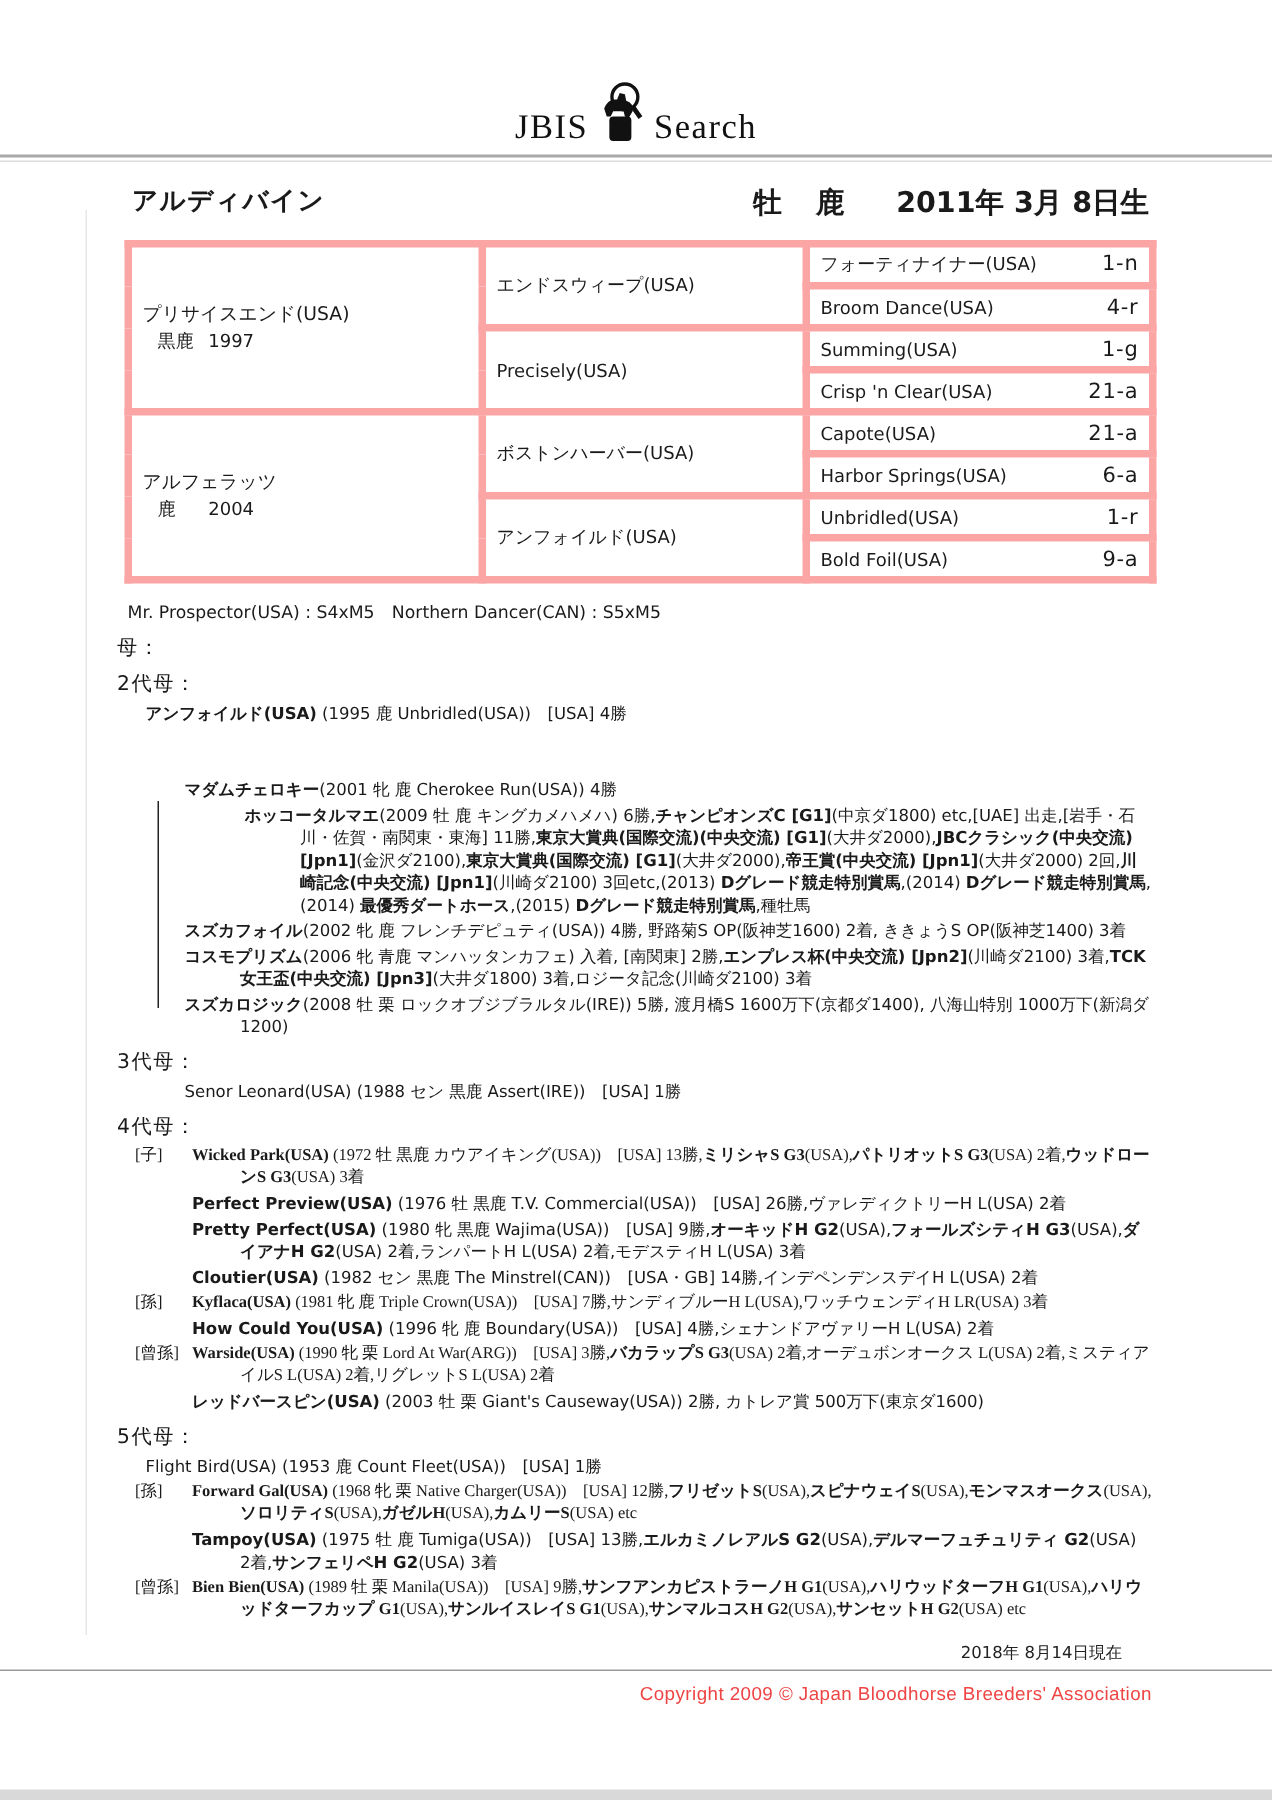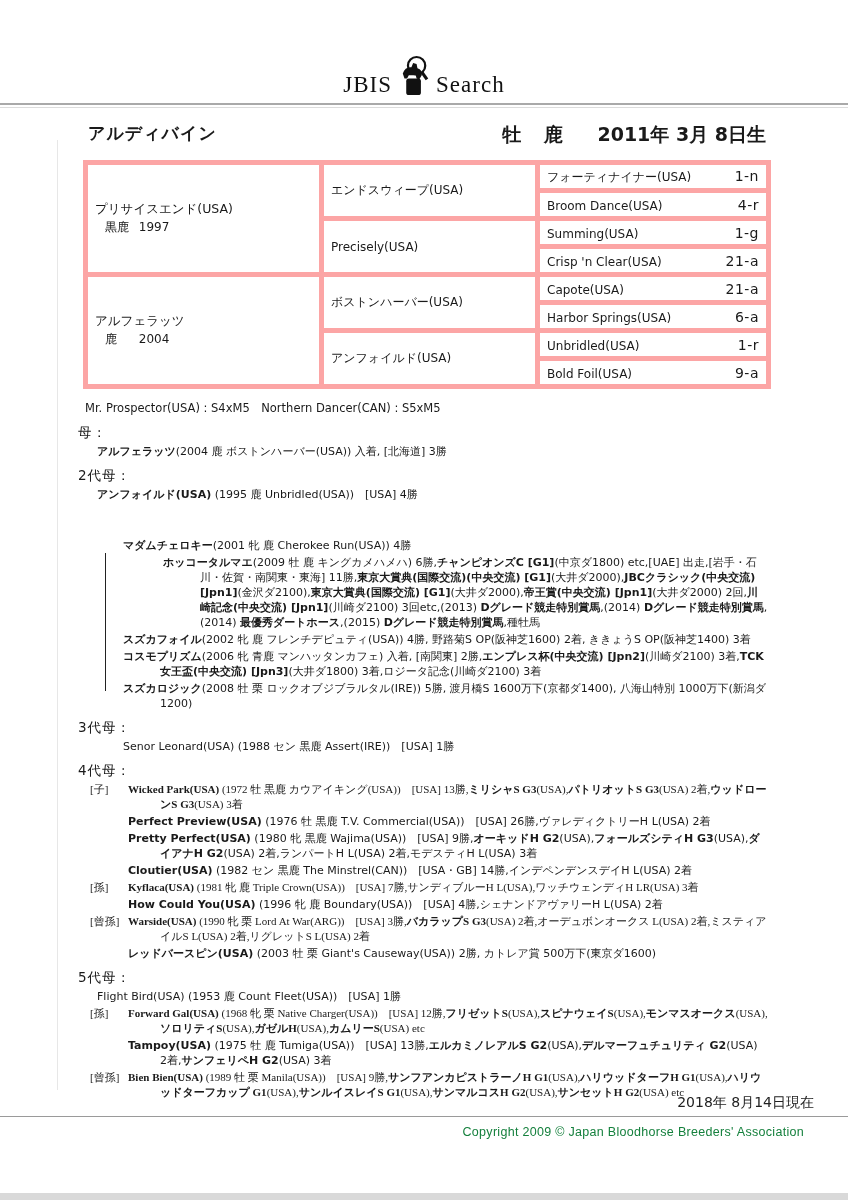--- a/index.html
+++ b/index.html
@@ -46,23 +46,23 @@
   .lv1b{padding-left:76px; text-indent:-36px;}
   .lv2 {padding-left:82px; text-indent:-37px;}
   .lv3 {padding-left:122px;text-indent:-37px;}
   .lvc {padding-left:82px; text-indent:-70px;font-family:Liberation Serif, serif;}
   .lvc2{padding-left:82px; text-indent:-32px;}
   .gen-label{display:inline-block;width:38px;text-indent:0;}
   .group{position:relative;margin-top:36px;}
   .group::before{content:"";position:absolute;left:27px;top:15px;bottom:20px;width:1px;background:#222;}
   
   .footer{position:absolute;left:0;right:0;top:1094px;}
-  .footer-date{text-align:right;padding-right:34px;font-size:14px;color:#222;}
+  .footer-date{text-align:right;padding-right:100px;font-size:11px;color:#222;}
   .footer-rule{border-top:1px solid #9a9a9a;margin-top:4px;}
-  .copyright{text-align:right;padding-right:44px;font-size:12.5px;color:#15803d;margin-top:8px;
+  .copyright{text-align:right;padding-right:80px;font-size:12.5px;color:#ef4444;margin-top:8px;
              font-family:"Liberation Sans","DejaVu Sans",sans-serif;letter-spacing:0.3px;}
   
   .scan-strip{position:absolute;left:0;right:0;bottom:0;height:7px;background:#d9d9d9;}
   .scan-line{position:absolute;left:57px;top:140px;height:950px;width:1px;background:#e7e7e7;}
 </style>
 </head>
 <body>
 
 <div class="page">
 
@@ -179,21 +179,20 @@
           <span class="fam">9-a</span>
               </div>
             </td>
       </tr>
     </tbody>
       </table>
 
     <div class="sections" id="sections">
         <div class="plain">Mr. Prospector(USA) : S4xM5　Northern Dancer(CAN) : S5xM5</div>
         <div class="sec-heading">母：</div>
-        <div class="entry lv1"><span class="seg bold">アルフェラッツ</span><span class="seg">(2004 鹿 ボストンハーバー(USA)) 入着, [北海道] 3勝</span></div>
         <div class="sec-heading">2代母：</div>
         <div class="entry lv1"><span class="seg bold">アンフォイルド(USA)</span><span class="seg"> (1995 鹿 Unbridled(USA))　[USA] 4勝</span></div>
         <div class="group">
           <div class="entry lv2"><span class="seg bold">マダムチェロキー</span><span class="seg">(2001 牝 鹿 Cherokee Run(USA)) 4勝</span></div>
           <div class="entry lv3"><span class="seg bold">ホッコータルマエ</span><span class="seg">(2009 牡 鹿 キングカメハメハ) 6勝,</span><span class="seg bold">チャンピオンズC [G1]</span><span class="seg">(中京ダ1800) etc,[UAE] 出走,[岩手・石川・佐賀・南関東・東海] 11勝,</span><span class="seg bold">東京大賞典(国際交流)(中央交流) [G1]</span><span class="seg">(大井ダ2000),</span><span class="seg bold">JBCクラシック(中央交流) [Jpn1]</span><span class="seg">(金沢ダ2100),</span><span class="seg bold">東京大賞典(国際交流) [G1]</span><span class="seg">(大井ダ2000),</span><span class="seg bold">帝王賞(中央交流) [Jpn1]</span><span class="seg">(大井ダ2000) 2回,</span><span class="seg bold">川崎記念(中央交流) [Jpn1]</span><span class="seg">(川崎ダ2100) 3回etc,(2013) </span><span class="seg bold">Dグレード競走特別賞馬</span><span class="seg">,(2014) </span><span class="seg bold">Dグレード競走特別賞馬</span><span class="seg">,(2014) </span><span class="seg bold">最優秀ダートホース</span><span class="seg">,(2015) </span><span class="seg bold">Dグレード競走特別賞馬</span><span class="seg">,種牡馬</span></div>
           <div class="entry lv2"><span class="seg bold">スズカフォイル</span><span class="seg">(2002 牝 鹿 フレンチデピュティ(USA)) 4勝, 野路菊S OP(阪神芝1600) 2着, ききょうS OP(阪神芝1400) 3着</span></div>
           <div class="entry lv2"><span class="seg bold">コスモプリズム</span><span class="seg">(2006 牝 青鹿 マンハッタンカフェ) 入着, [南関東] 2勝,</span><span class="seg bold">エンプレス杯(中央交流) [Jpn2]</span><span class="seg">(川崎ダ2100) 3着,</span><span class="seg bold">TCK女王盃(中央交流) [Jpn3]</span><span class="seg">(大井ダ1800) 3着,ロジータ記念(川崎ダ2100) 3着</span></div>
           <div class="entry lv2"><span class="seg bold">スズカロジック</span><span class="seg">(2008 牡 栗 ロックオブジブラルタル(IRE)) 5勝, 渡月橋S 1600万下(京都ダ1400), 八海山特別 1000万下(新潟ダ1200)</span></div>
         </div>
         <div class="sec-heading">3代母：</div>

